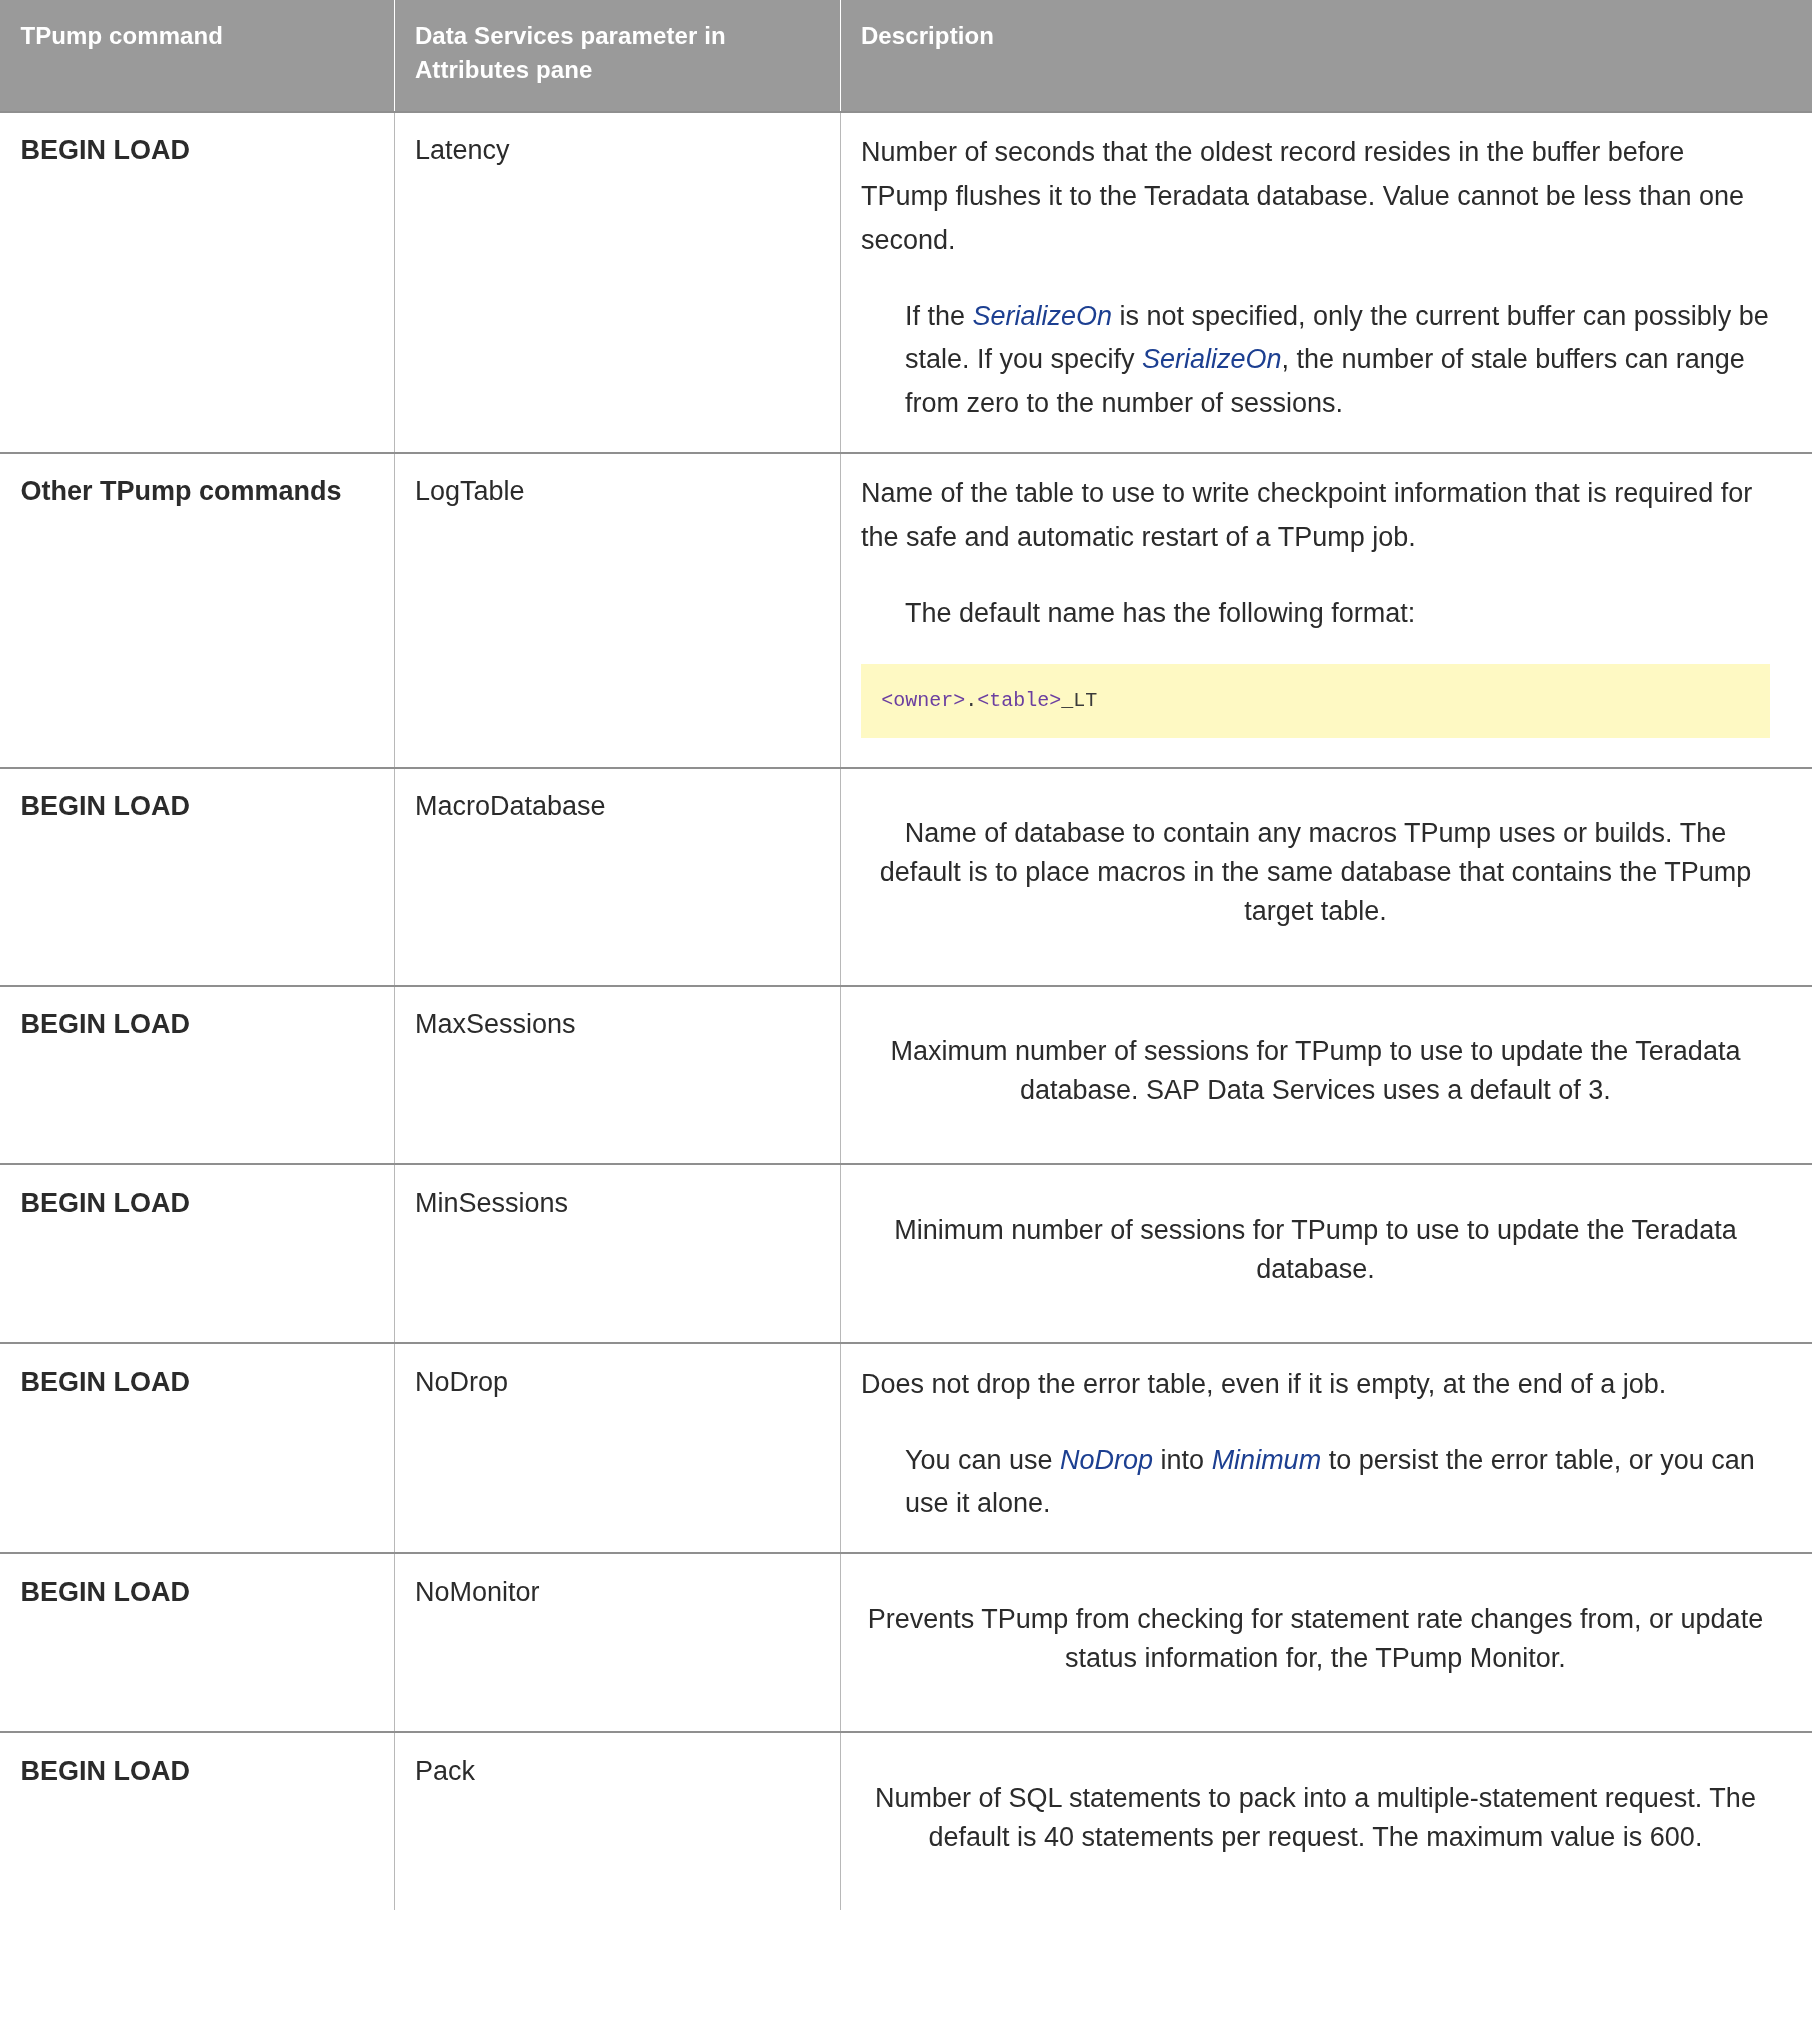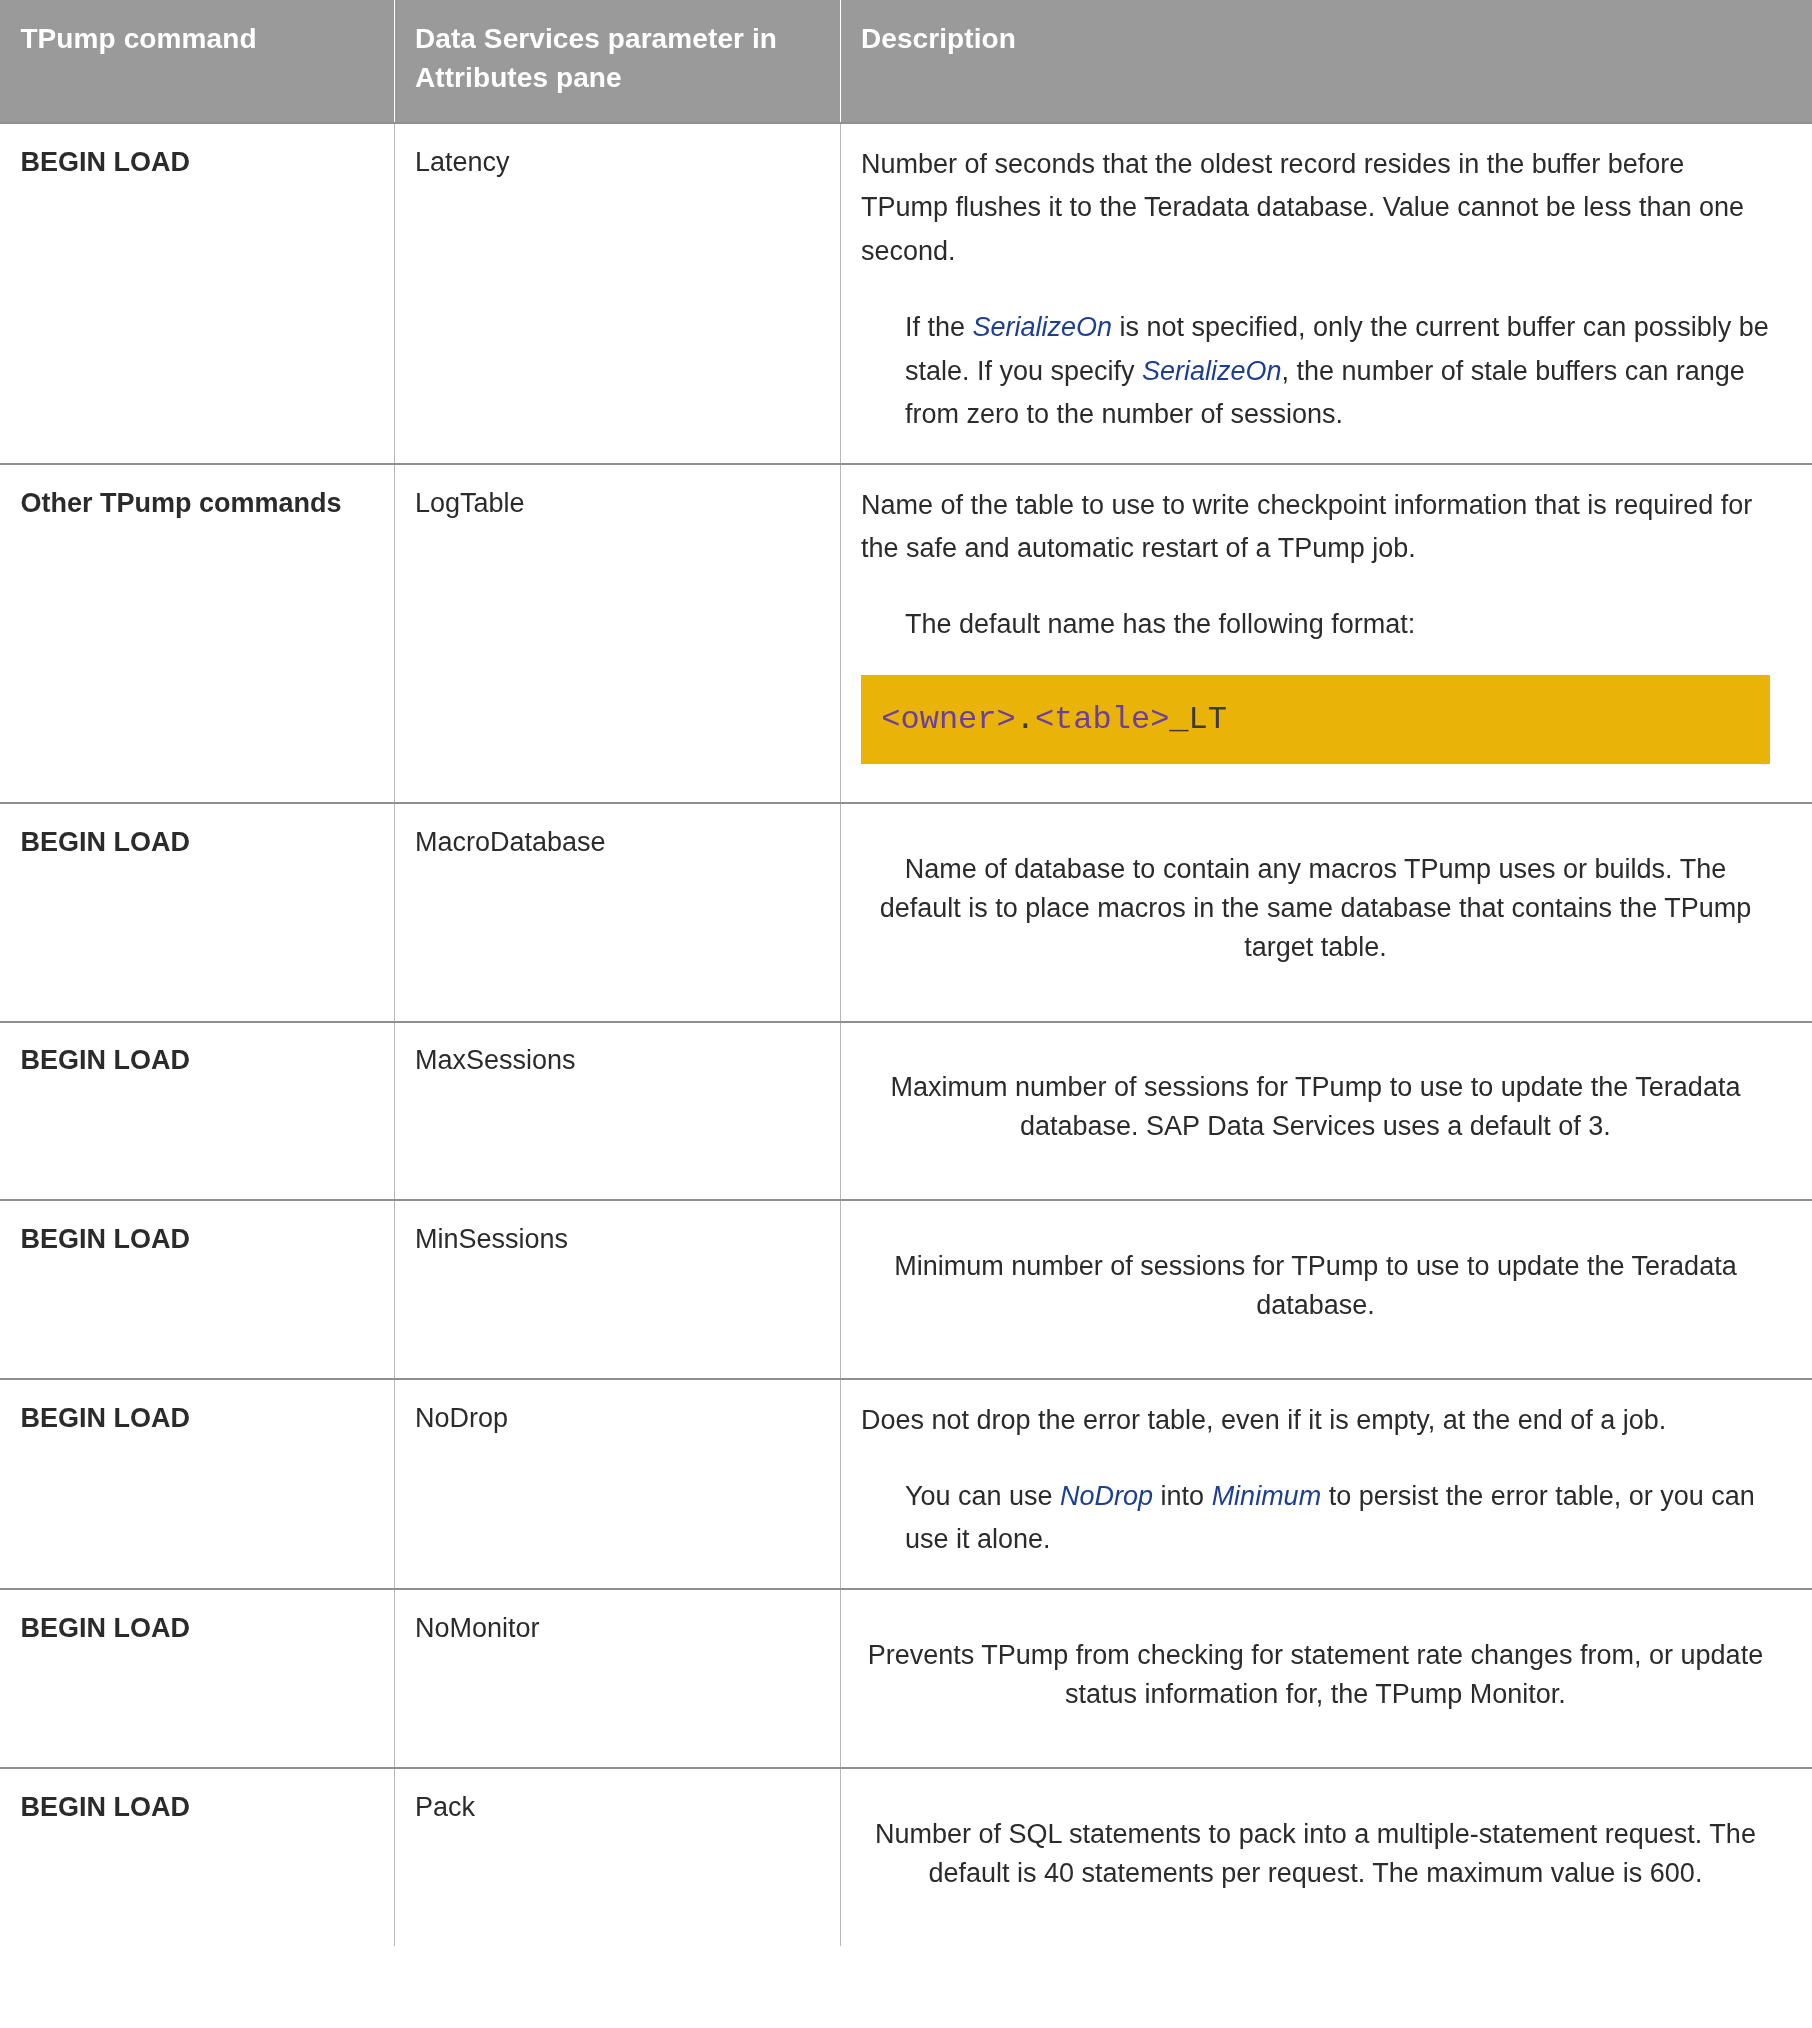--- a/index.html
+++ b/index.html
@@ -20,21 +20,21 @@
     table-layout: fixed;
   }
 
   col.c-command  { width: 394px; }
   col.c-param    { width: 446px; }
   col.c-desc     { width: 972px; }
 
   thead th {
     background: #9a9a9a;
     color: #ffffff;
-    font-size: 28px;
+    font-size: 24px;
     font-weight: bold;
     line-height: 1.42;
     text-align: left;
     vertical-align: top;
     padding: 18.6px 24px 24px 20.4px;
     border-left: 1.9px solid #ffffff;
     letter-spacing: 0.1px;
   }
   thead th.first {
     border-left: none;
@@ -72,25 +72,25 @@
     line-height: 1.45;
     text-align: center;
   }
 
   .lnk {
     color: #1c3f91;
     font-style: italic;
   }
 
   pre.codeblock {
-    margin: 28px 0 12px 0;
-    background: #eab308;
+    margin: 28px 0 3px 0;
+    background: #fef9c3;
     padding: 24px 20.4px 24px 20.4px;
     font-family: "Liberation Mono", monospace;
-    font-size: 32px;
+    font-size: 20px;
     line-height: 1.3;
     color: #3a3a3a;
     white-space: pre-wrap;
     word-break: break-word;
   }
   pre.codeblock .ph {
     color: #6b3fa0;
   }
 </style>
 </head>

